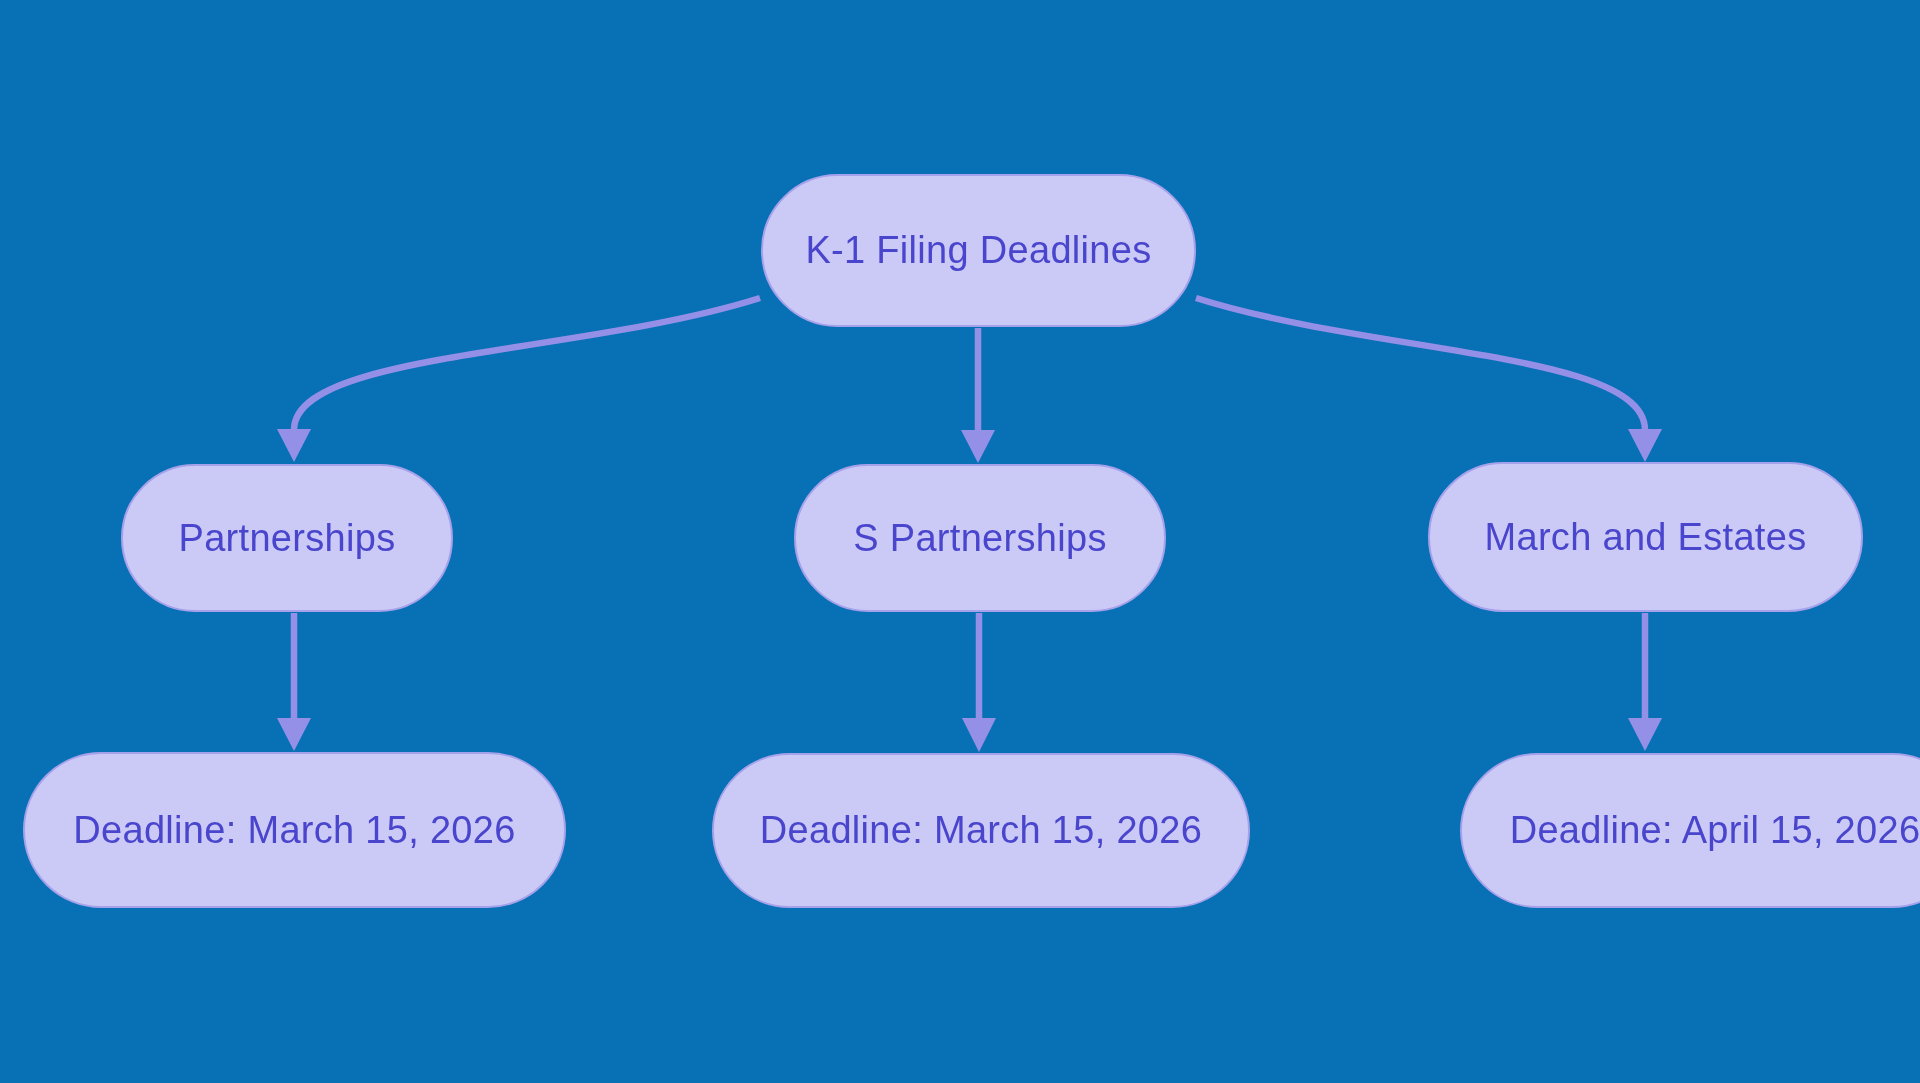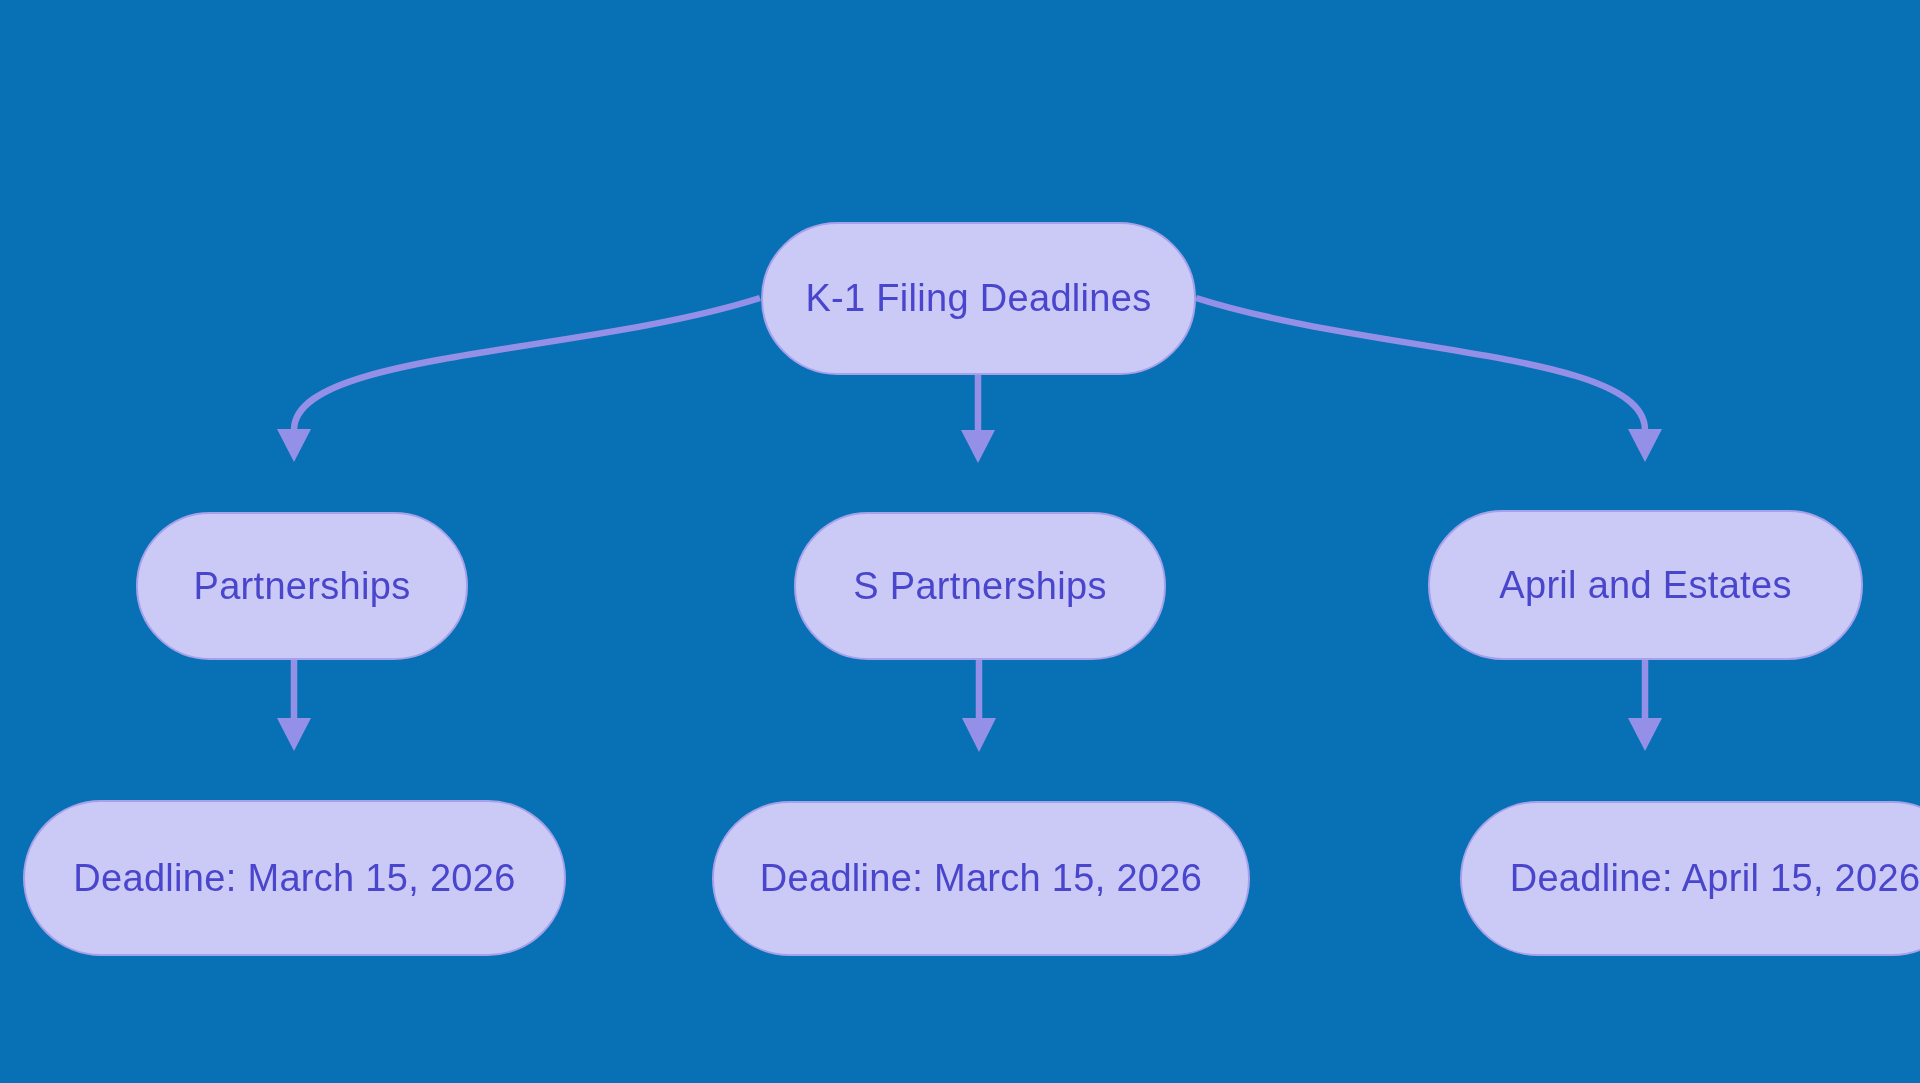--- a/index.html
+++ b/index.html
@@ -43,25 +43,24 @@
     border: 2.5px solid var(--node-border, #A5A1EA);
     border-radius: 80px;
     display: flex;
     align-items: center;
     justify-content: center;
     text-align: center;
     color: var(--node-text, #4945CC);
     font-size: 38px;
     letter-spacing: 0.3px;
     white-space: nowrap;
-    margin-top: 48px;
   }
   
   .node-root        { left: 761px;  top: 174px; width: 435px; height: 153px; }
-  .node-part        { left: 136px;  top: 464px; width: 332px; height: 148px; }
+  .node-part        { left: 121px;  top: 464px; width: 332px; height: 148px; }
   .node-scorp       { left: 794px;  top: 464px; width: 372px; height: 148px; }
   .node-trusts      { left: 1428px; top: 462px; width: 435px; height: 150px; }
   .node-part-dl     { left: 23px;   top: 752px; width: 543px; height: 156px; }
   .node-scorp-dl    { left: 712px;  top: 753px; width: 538px; height: 155px; }
   .node-trusts-dl   { left: 1460px; top: 753px; width: 510px; height: 155px; }
 </style>
 </head>
 <body style="background: rgb(8, 112, 181);">
 
 <div class="canvas">
@@ -105,21 +104,21 @@
 
   <div class="node node-part">
     <span>Partnerships</span>
   </div>
 
   <div class="node node-scorp">
     <span>S Partnerships</span>
   </div>
 
   <div class="node node-trusts">
-    <span>April and Estates</span>
+    <span>March and Estates</span>
   </div>
 
   <div class="node node-part-dl">
     <span>Deadline: March 15, 2026</span>
   </div>
 
   <div class="node node-scorp-dl">
     <span>Deadline: March 15, 2026</span>
   </div>
 

